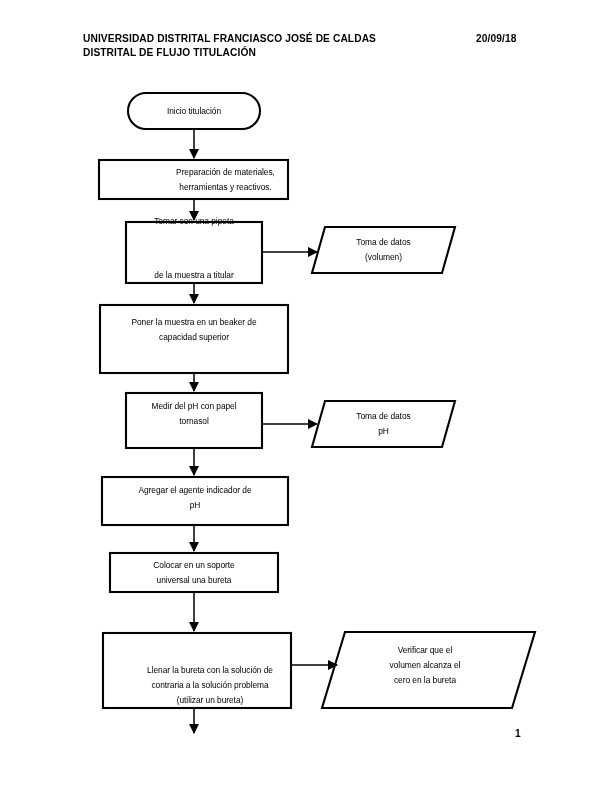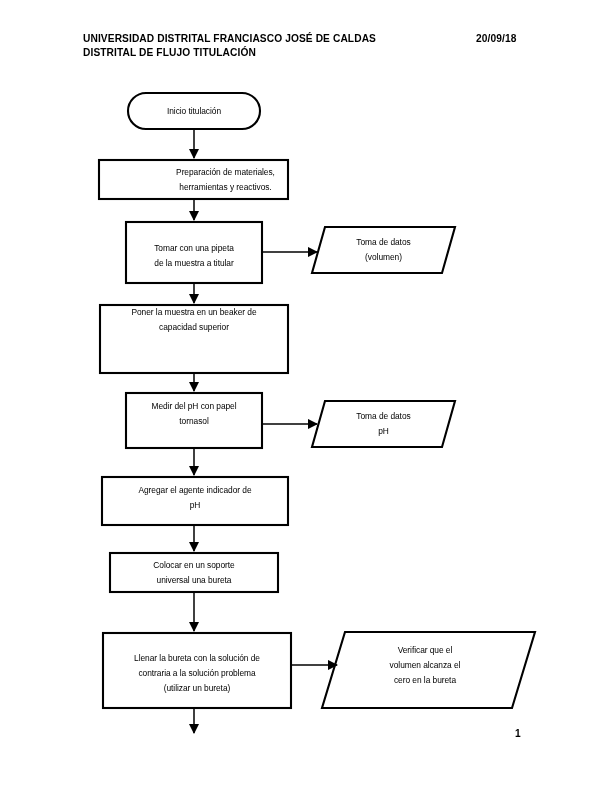--- a/index.html
+++ b/index.html
@@ -143,31 +143,31 @@
 
   <div class="node-text" style="left:128px; top:93px; width:132px; height:36px;">
     <span>Inicio titulación</span>
   </div>
 
   <div class="node-text" style="left:99px; top:160px; width:189px; height:39px;margin-left:32px;">
     <span>Preparación de materiales,</span>
     <span>herramientas y reactivos.</span>
   </div>
 
-  <div class="node-text" style="left:126px; top:222px; width:136px; height:61px; justify-content:center; padding-top:6px;">
+  <div class="node-text" style="left:126px; top:222px; width:136px; height:61px; justify-content:flex-end; padding-top:6px;gap:39px;">
     <span>Tomar con una pipeta</span>
     <span>de la muestra a titular</span>
   </div>
 
   <div class="node-text" style="left:312px; top:227px; width:143px; height:46px;">
     <span>Toma de datos</span>
     <span>(volumen)</span>
   </div>
 
-  <div class="node-text" style="left:100px; top:305px; width:188px; height:68px; justify-content:flex-start; ">
+  <div class="node-text" style="left:100px; top:305px; width:188px; height:68px; justify-content:flex-start; padding-top:10px;">
     <span>Poner la muestra en un beaker de</span>
     <span>capacidad superior</span>
   </div>
 
   <div class="node-text" style="left:126px; top:393px; width:136px; height:55px; justify-content:flex-start; padding-top:6px;">
     <span>Medir del pH con papel</span>
     <span>tornasol</span>
   </div>
 
   <div class="node-text" style="left:312px; top:401px; width:143px; height:46px;">
@@ -178,21 +178,21 @@
   <div class="node-text" style="left:102px; top:477px; width:186px; height:48px; justify-content:flex-start; padding-top:6px;">
     <span>Agregar el agente indicador de</span>
     <span>pH</span>
   </div>
 
   <div class="node-text" style="left:110px; top:553px; width:168px; height:39px;">
     <span>Colocar en un soporte</span>
     <span>universal una bureta</span>
   </div>
 
-  <div class="node-text" style="left:103px; top:633px; width:188px; height:75px; justify-content:center; padding-top:6px;">
+  <div class="node-text" style="left:116px; top:633px; width:188px; height:75px; justify-content:flex-end; padding-top:6px;">
     <span>Llenar la bureta con la solución de</span>
     <span>contraria a la solución problema</span>
     <span>(utilizar un bureta)</span>
   </div>
 
   <div class="node-text" style="left:330px; top:632px; width:190px; height:66px;">
     <span>Verificar que el</span>
     <span>volumen alcanza el</span>
     <span>cero en la bureta</span>
   </div>

